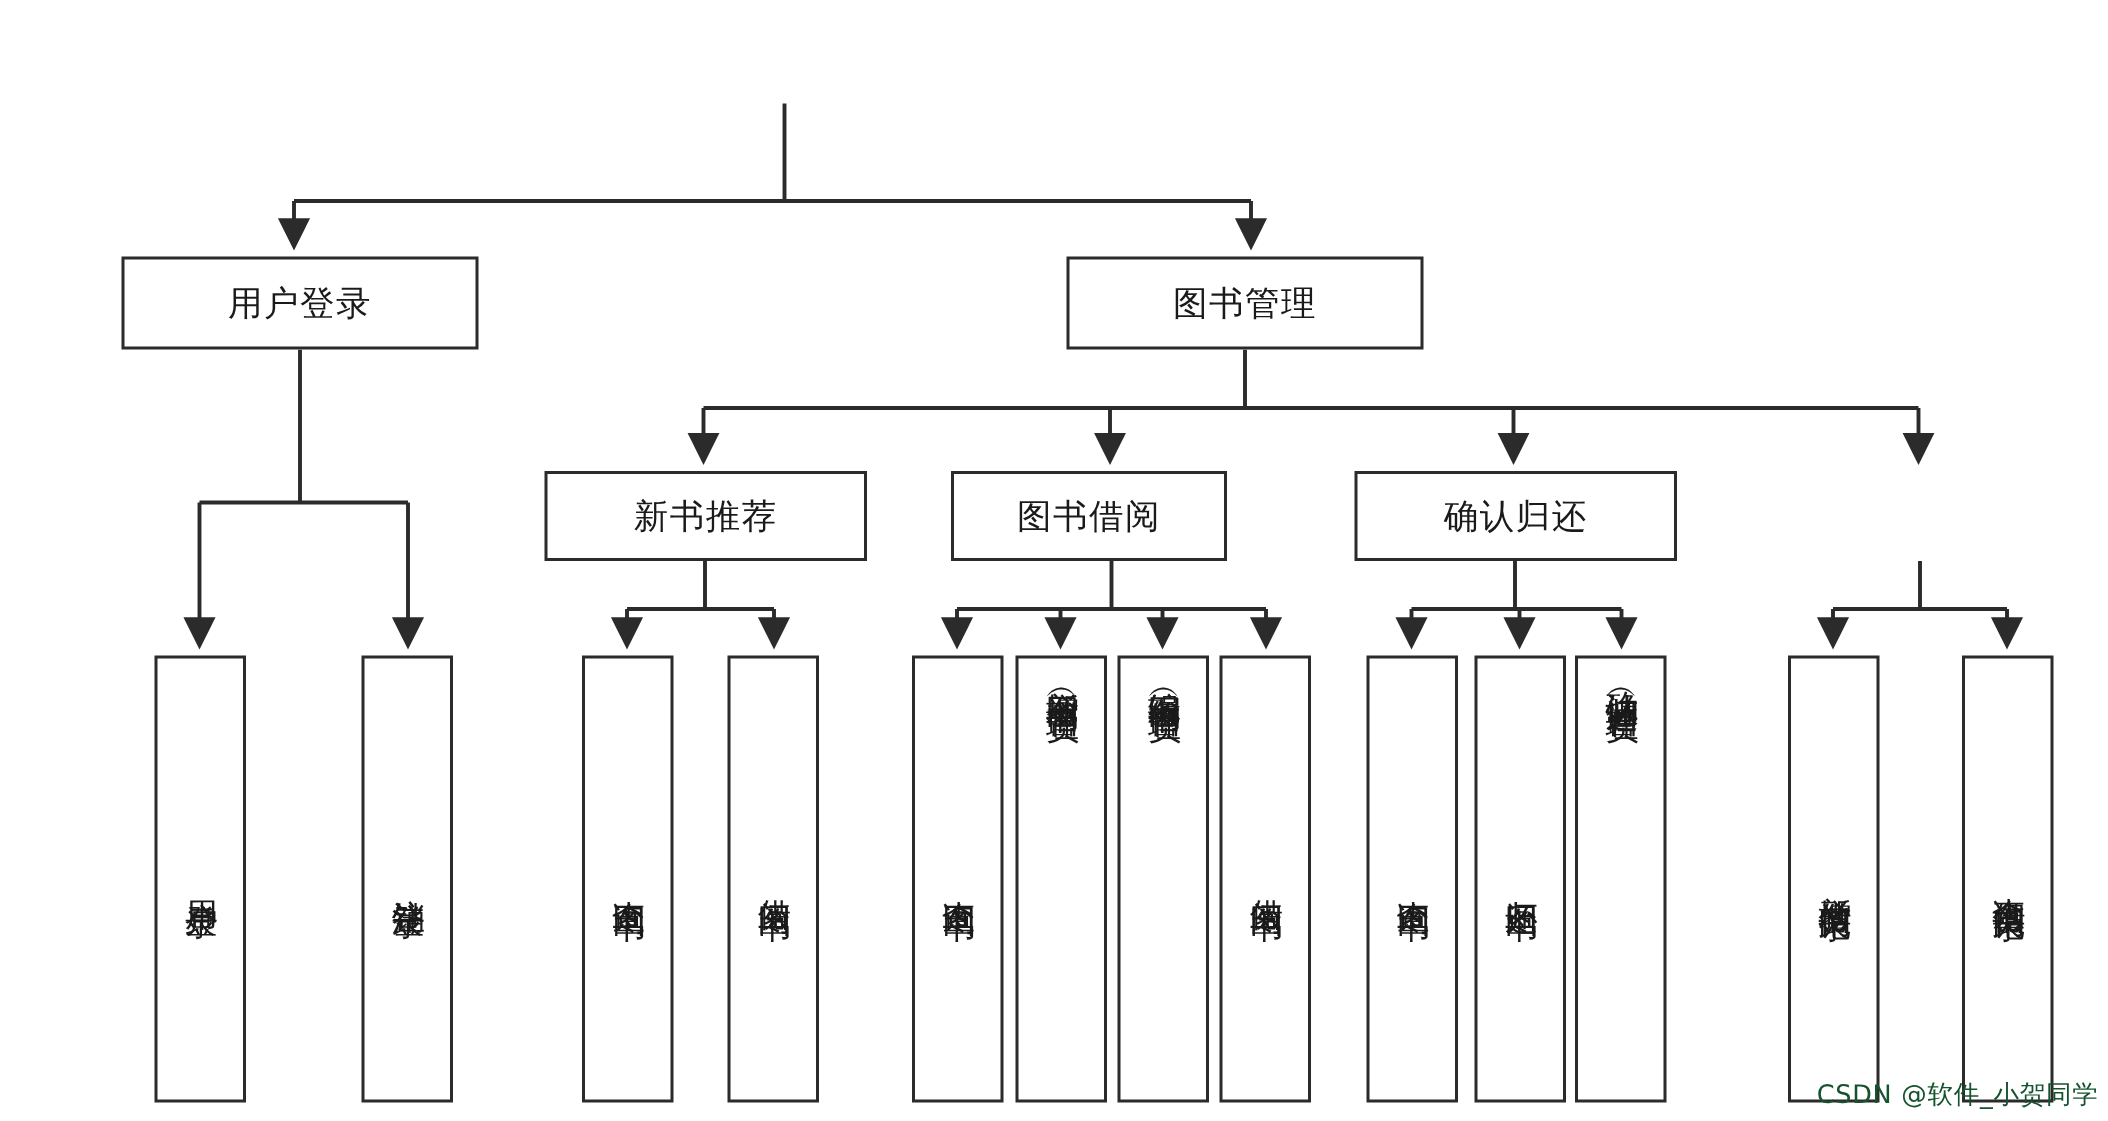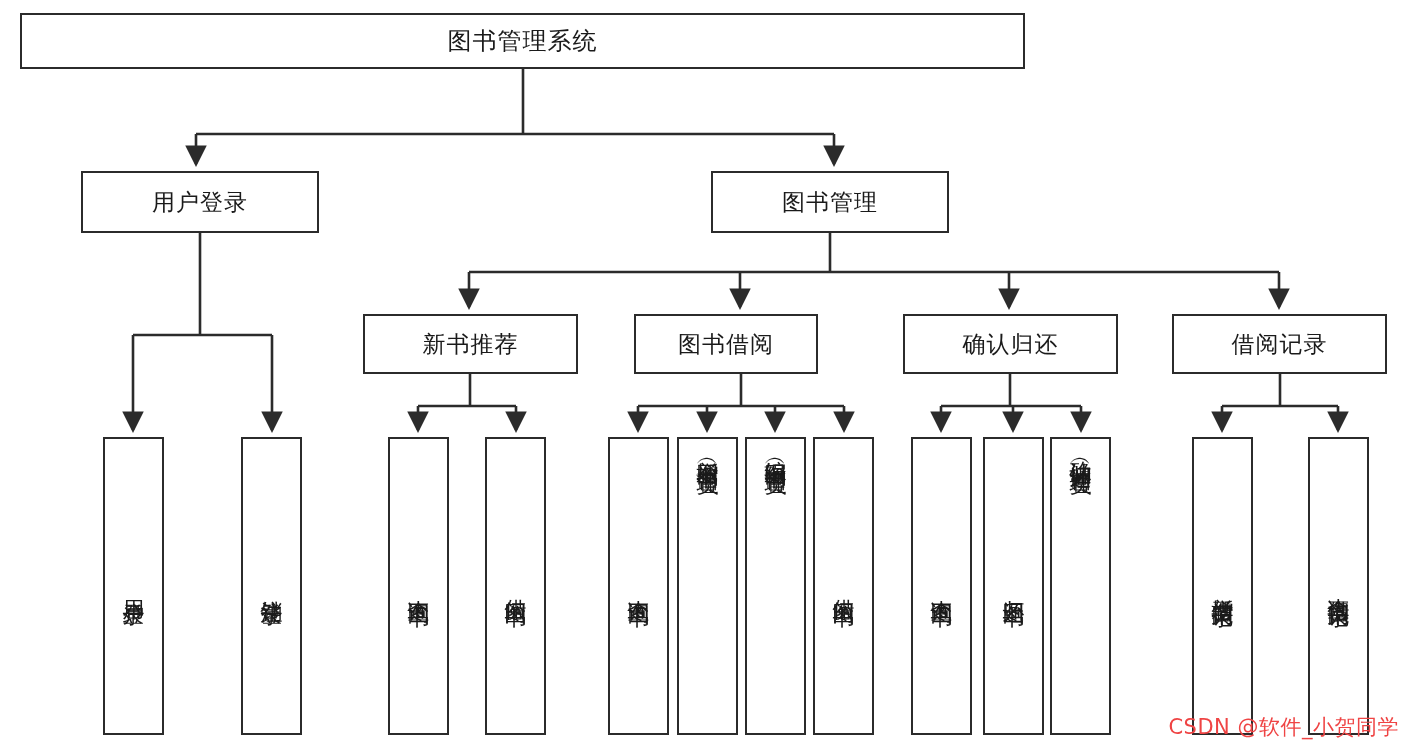--- a/index.html
+++ b/index.html
@@ -61,22 +61,22 @@
     padding-top: 4px;
   }
   .leaf.mid-text {
     align-items: center;
     padding-top: 0;
   }
   .watermark {
     position: absolute;
     right: 6px;
     bottom: 6px;
-    font-size: 21px;
-    color: #ef4444;
+    font-size: 17px;
+    color: #14532d;
     letter-spacing: 0.5px;
     white-space: nowrap;
   }
 </style>
 </head>
 <body>
 
 <div id="canvas">
 
   <svg id="edges" viewBox="0 0 1405 747" width="1405" height="747">
@@ -123,42 +123,36 @@
       <path d="M 1013 406 L 1013 430" marker-end="url(#arrow)"></path>
       <path d="M 1081 406 L 1081 430" marker-end="url(#arrow)"></path>
 
       <path d="M 1280 374 L 1280 406"></path>
       <path d="M 1222 406 L 1338 406"></path>
       <path d="M 1222 406 L 1222 430" marker-end="url(#arrow)"></path>
       <path d="M 1338 406 L 1338 430" marker-end="url(#arrow)"></path>
     </g>
   </svg>
 
-  <div class="node horiz root" style="left:20px; top:13px; width:1005px; height:56px;">
-    <span>图书管理系统</span>
-  </div>
 
   <div class="node horiz" style="left:81px; top:171px; width:238px; height:62px;">
     <span>用户登录</span>
   </div>
   <div class="node horiz" style="left:711px; top:171px; width:238px; height:62px;">
     <span>图书管理</span>
   </div>
 
   <div class="node horiz" style="left:363px; top:314px; width:215px; height:60px;">
     <span>新书推荐</span>
   </div>
   <div class="node horiz" style="left:634px; top:314px; width:184px; height:60px;">
     <span>图书借阅</span>
   </div>
   <div class="node horiz" style="left:903px; top:314px; width:215px; height:60px;">
     <span>确认归还</span>
-  </div>
-  <div class="node horiz" style="left:1172px; top:314px; width:215px; height:60px;">
-    <span>借阅记录</span>
   </div>
 
   <div class="node leaf mid-text" style="left:103px; top:437px; width:61px; height:298px;">
     <span class="leaf-label">用户登录</span>
   </div>
   <div class="node leaf mid-text" style="left:241px; top:437px; width:61px; height:298px;">
     <span class="leaf-label">注销登录</span>
   </div>
 
   <div class="node leaf mid-text" style="left:388px; top:437px; width:61px; height:298px;">

